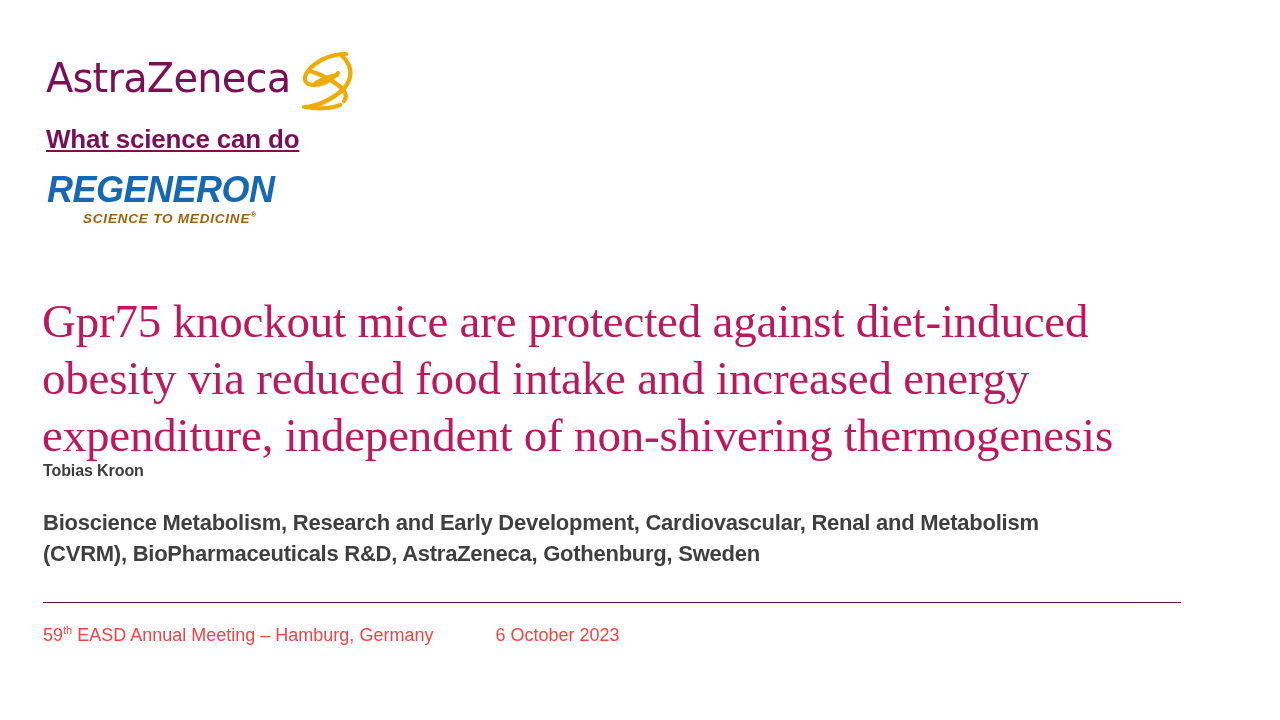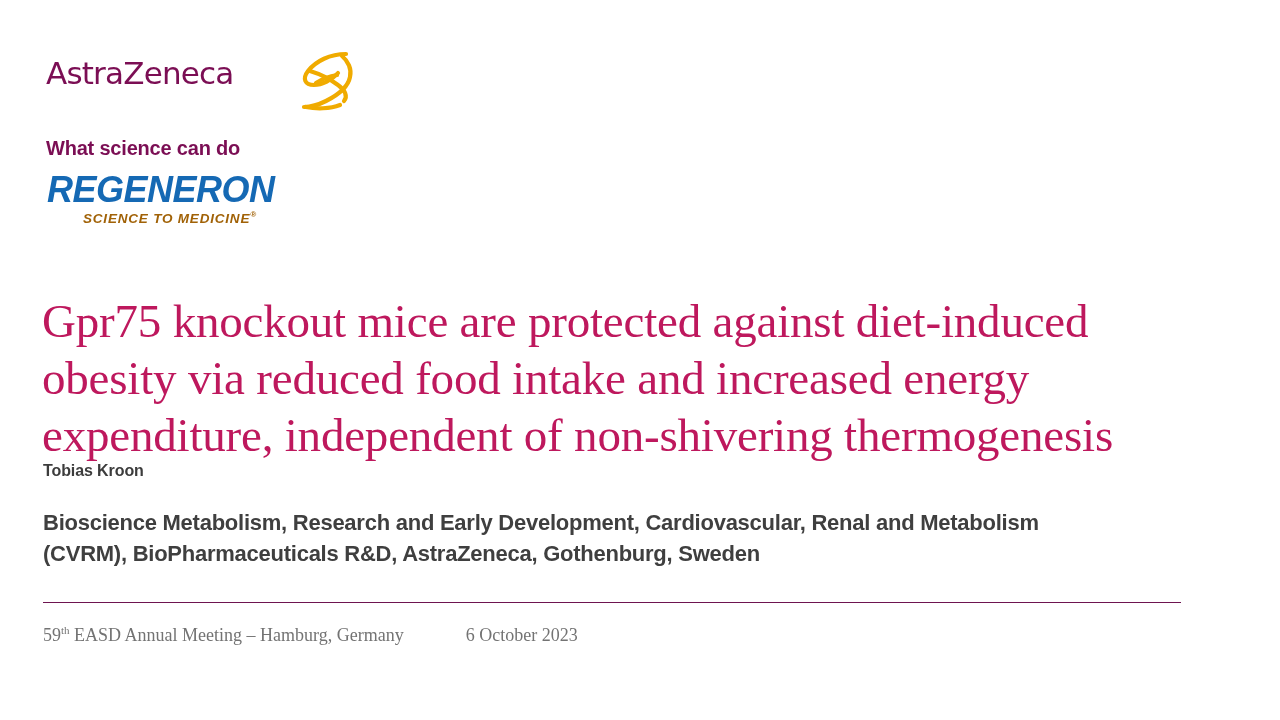--- a/index.html
+++ b/index.html
@@ -34,45 +34,46 @@
 
   .az-logo {
     position: relative;
     height: 68px;
   }
   .az-wordmark {
     position: absolute;
     left: 2px;
     top: 8px;
     font-family: "DejaVu Sans", sans-serif;
-    font-size: 31px;
+    font-size: 40px;
     font-weight: 400;
     letter-spacing: -0.8px;
     color: #7B0E54;
     line-height: 1;
     white-space: nowrap;
   }
   .az-symbol {
     position: absolute;
     left: 242px;
     top: -1px;
     width: 76px;
     height: 66px;
   }
   .az-tagline {
     position: absolute;
     left: 2px;
-    top: 88px;
-    font-family: "Liberation Sans", sans-serif;
-    font-size: 20px;
+    top: 76px;
+    font-family: "Liberation Sans", sans-serif;
+    font-size: 26px;
     font-weight: 700;
     letter-spacing: -0.2px;
     color: #7B0E54;
     line-height: 1;
     white-space: nowrap;
+    text-decoration: underline;
   }
 
   .regeneron-logo {
     position: absolute;
     left: 3px;
     top: 122px;
     width: 300px;
   }
   .regeneron-word {
     font-family: "Liberation Sans", sans-serif;
@@ -147,23 +148,23 @@
     top: 602px;
     width: 1138px;
     height: 1px;
     background: #6E1450;
   }
   .footer-row {
     position: absolute;
     left: 43px;
     top: 618px;
     width: 1138px;
-    font-family: Liberation Serif, serif;
+    font-family: Liberation Sans, sans-serif;
     font-size: 18px;
-    color: #737373;
+    color: #ef4444;
     line-height: 24px;
     white-space: nowrap;
   }
   .footer-meeting {
     display: inline-block;
   }
   .footer-meeting sup {
     font-size: 11px;
     vertical-align: super;
   }

